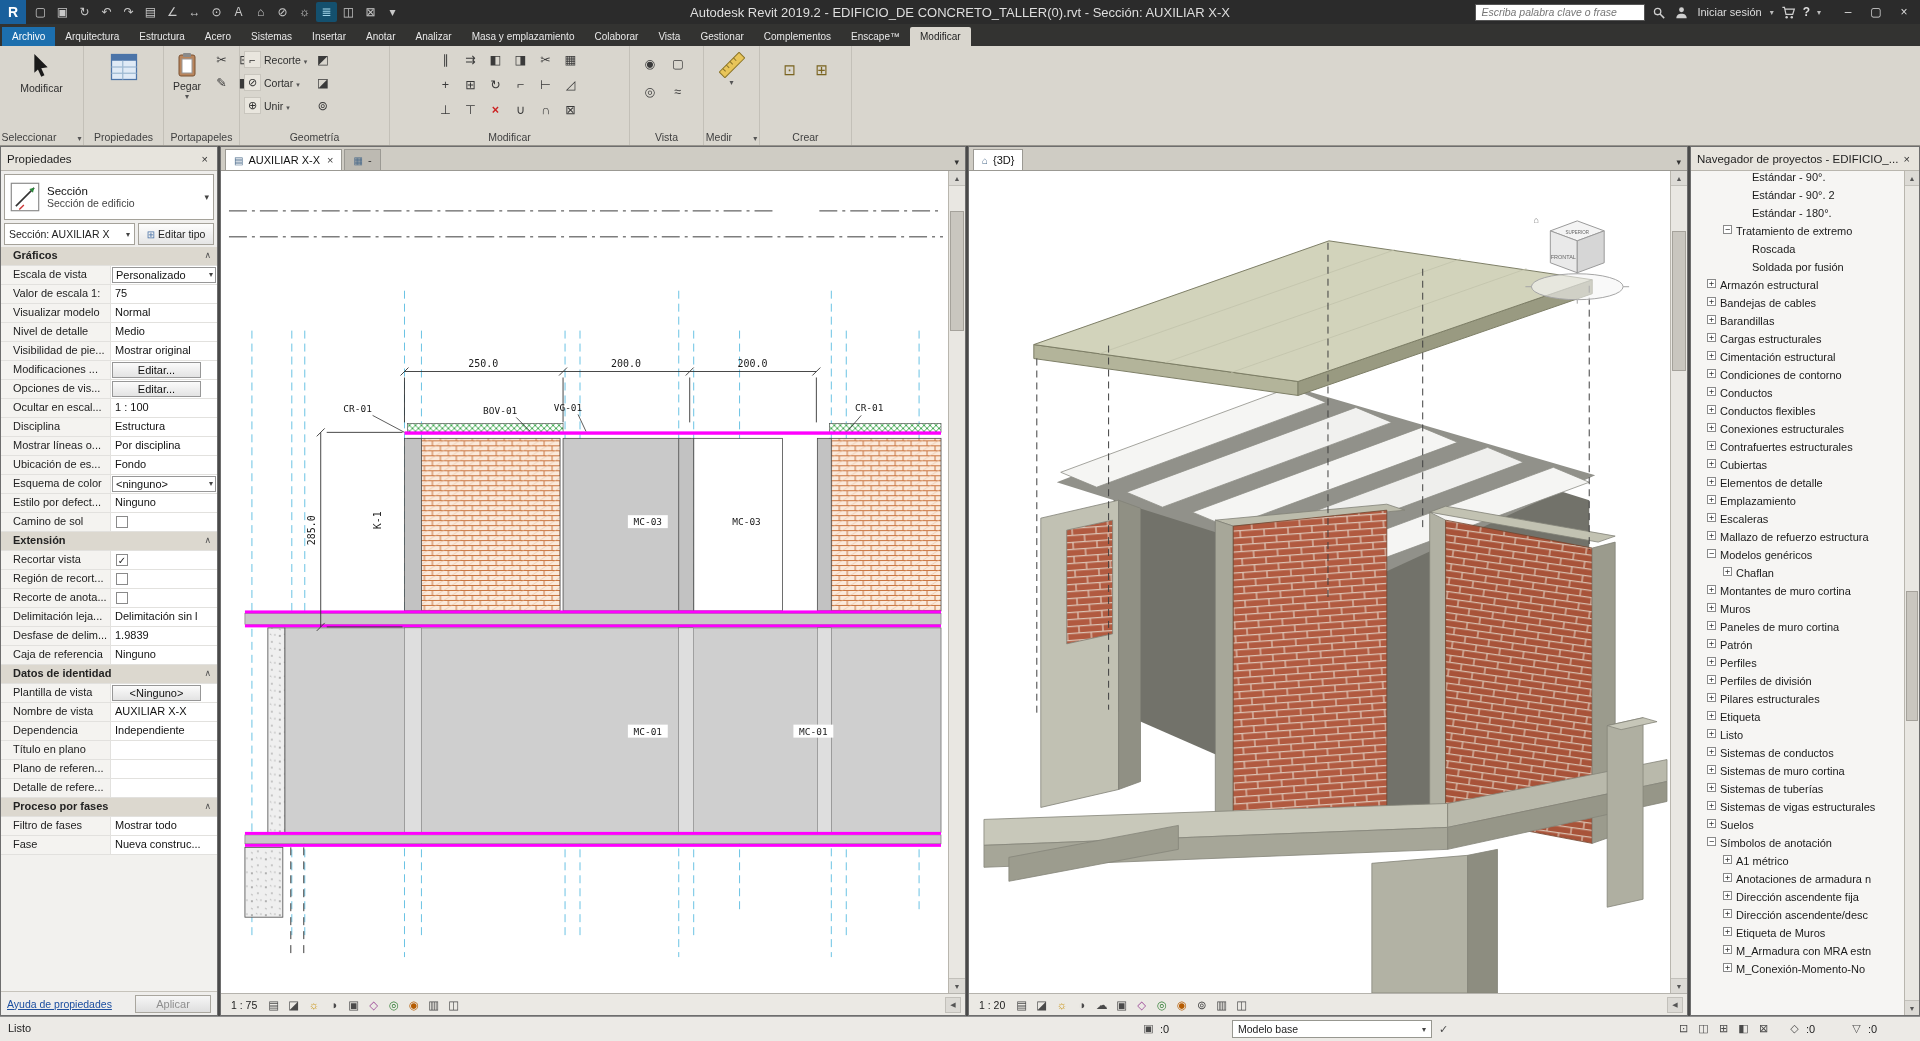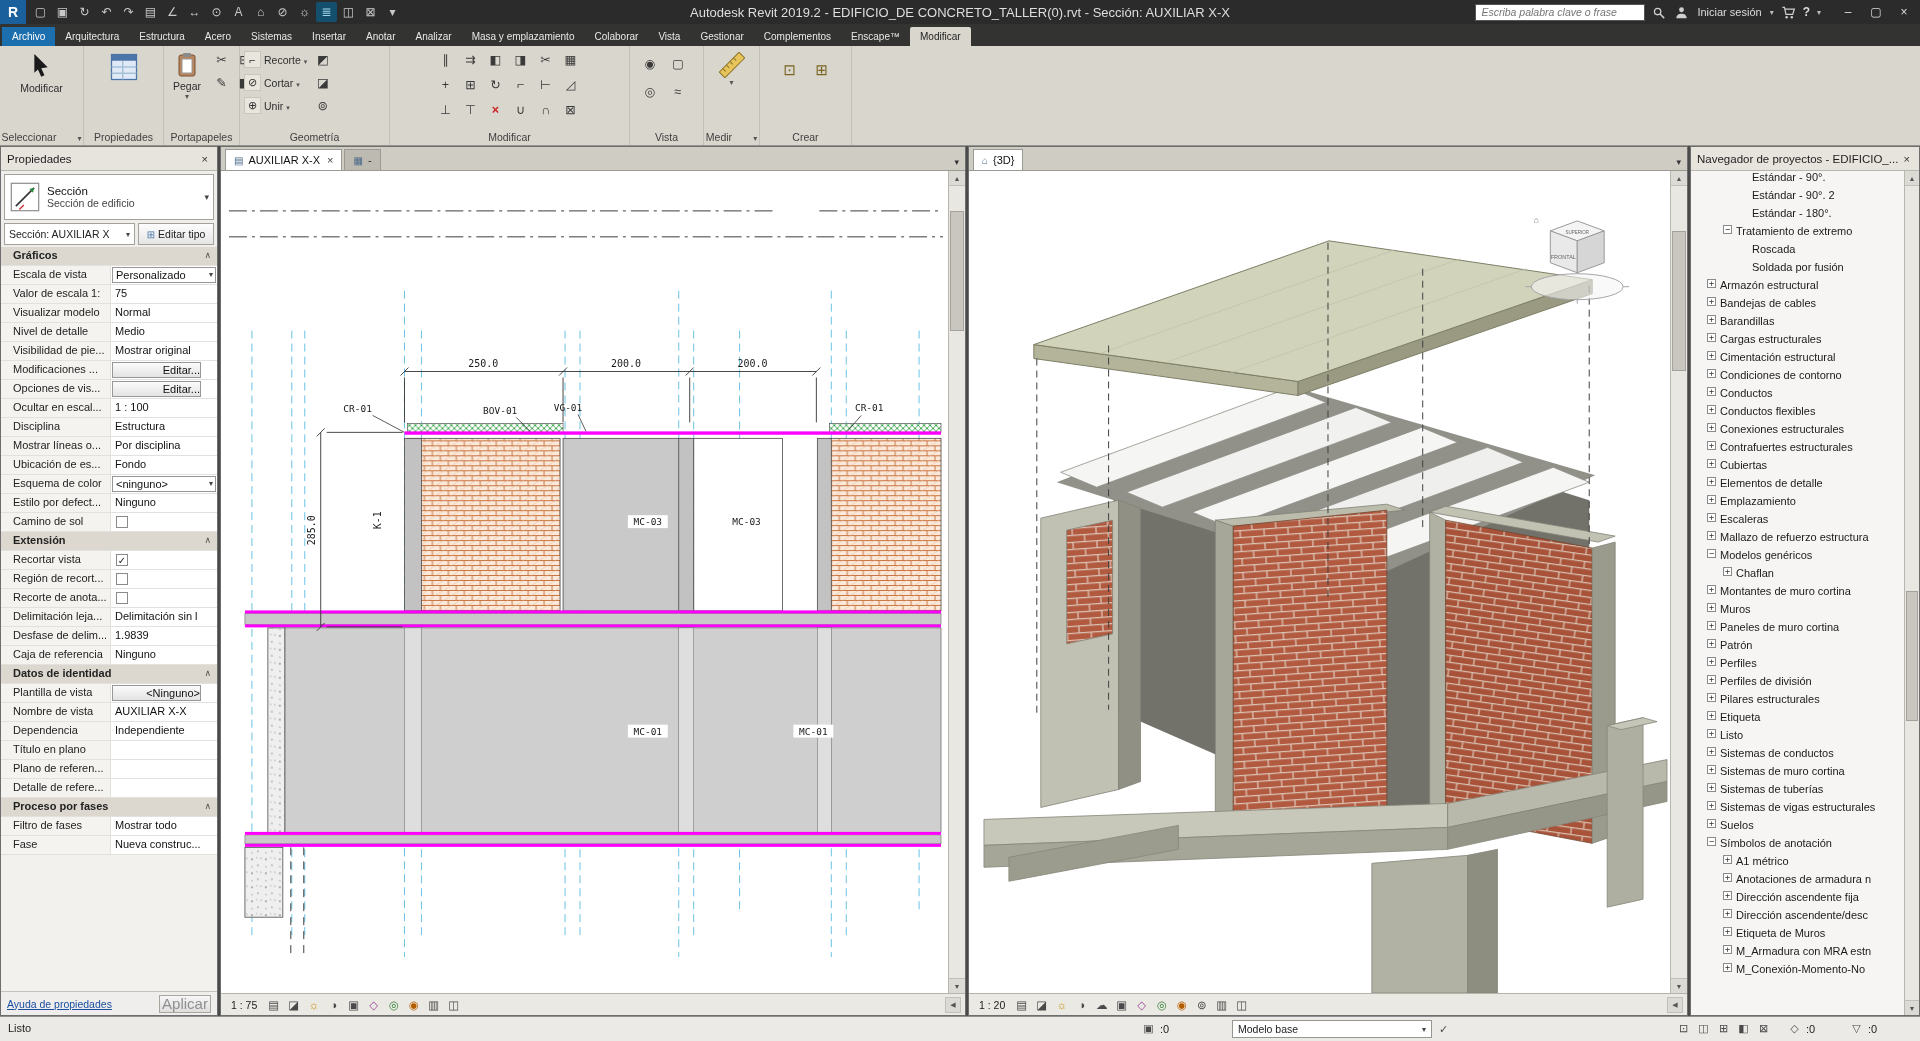--- a/index.html
+++ b/index.html
@@ -57,29 +57,29 @@
 .selcombo{flex:1;background:#fff;border:1px solid #a5a29a;font-size:10.5px;display:flex;align-items:center;padding:0 4px;color:#222}
 .selcombo::after{content:"▾";margin-left:auto;font-size:8px;color:#444}
 .edittype{width:76px;border:1px solid #a5a29a;background:linear-gradient(#fdfdfd,#e5e5e5);font-size:10.5px;display:flex;align-items:center;justify-content:center;gap:3px;color:#222}
 .pgrid{position:absolute;top:100px;bottom:24px;left:0;right:0;overflow:hidden;background:#f2f1ee}
 .prow{height:19px;display:flex;border-bottom:1px solid #e2e1de;font-size:11px;align-items:stretch;background:#fff}
 .plab{width:110px;padding:2px 12px;color:#222;background:#f4f3f0;border-right:1px solid #e2e1de;white-space:nowrap;overflow:hidden}
 .pval{flex:1;padding:2px 4px;white-space:nowrap;overflow:hidden;position:relative;color:#111}
 .prow[data-kind="group"]{background:#dcd8cf;font-weight:bold}
 .prow[data-kind="group"] .plab{background:transparent;width:auto;flex:1;border:0}
 .prow[data-kind="group"]::after{content:"∧";margin:3px 6px 0 0;font-size:9px;color:#555;font-weight:normal}
-.prow[data-kind="button"] .pval{background:linear-gradient(#fbfbfb,#e3e3e3);border:1px solid #979797;margin:1px 16px 1px 1px;text-align:right;padding:1px 0}
+.prow[data-kind="button"] .pval{background:linear-gradient(#fbfbfb,#e3e3e3);border:1px solid #979797;margin:1px 16px 1px 1px;text-align:center;padding:1px 0}
 .prow[data-kind="combo"] .pval{border:1px solid #979797;margin:1px;padding:1px 3px}
 .prow[data-kind="combo"] .pval::after{content:"▾";position:absolute;right:2px;top:2px;font-size:8px;color:#444}
 .pchk{display:none}
 .prow[data-kind^="checkbox"] .pchk{display:flex;width:12px;height:12px;border:1px solid #8a8a8a;background:#fff;margin:3px 0 0 5px;align-items:center;justify-content:center;font-size:10px;color:#222}
 .prow[data-kind="checkbox-checked"] .pchk::before{content:"✓"}
 .pfoot{position:absolute;bottom:0;left:0;right:0;height:24px;display:flex;align-items:center;justify-content:space-between;padding:0 6px;background:#efeeec;border-top:1px solid #c6c3bb}
 .helplink{color:#1b4ea0;text-decoration:underline;font-size:10.5px}
-.applybtn{width:52px;height:18px;border:1px solid #a9a69e;background:linear-gradient(#f6f6f6,#dedede);color:#8f8f8f;font-size:15px;display:flex;align-items:center;justify-content:center}
+.applybtn{width:76px;height:18px;border:1px solid #a9a69e;background:linear-gradient(#f6f6f6,#dedede);color:#8f8f8f;font-size:11px;display:flex;align-items:center;justify-content:center}
 
 .view{position:absolute;top:146px;bottom:25px;background:#fff;border:1px solid #6e6e6e}
 .v1{left:220px;width:746px}
 .v2{left:968px;width:720px}
 .vtabs{position:absolute;top:0;left:0;right:0;height:24px;background:#cfccc4;display:flex;align-items:flex-end;border-bottom:1px solid #9b9993;padding-left:2px}
 .vtab{height:21px;display:flex;align-items:center;gap:5px;padding:0 8px;font-size:11px;background:#bdbab2;color:#333;border:1px solid #9b9993;border-bottom:0;margin-left:2px;white-space:nowrap}
 .vtab[data-active="true"]{background:#fff;color:#111}
 .vtabicon{font-size:10px;color:#4a6a8a}
 .vtabclose{font-size:11px;color:#444;margin-left:2px}
 .vtabmenu{margin-left:auto;padding:0 6px 3px;font-size:9px;color:#333}

